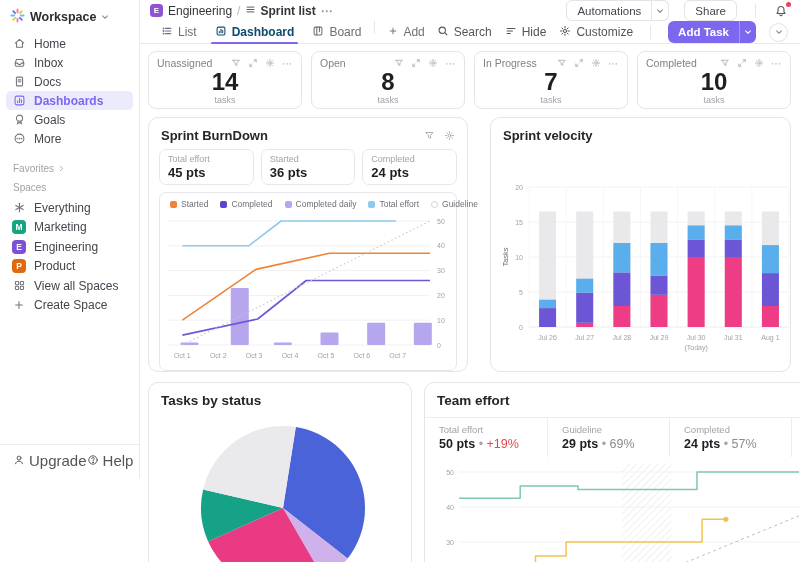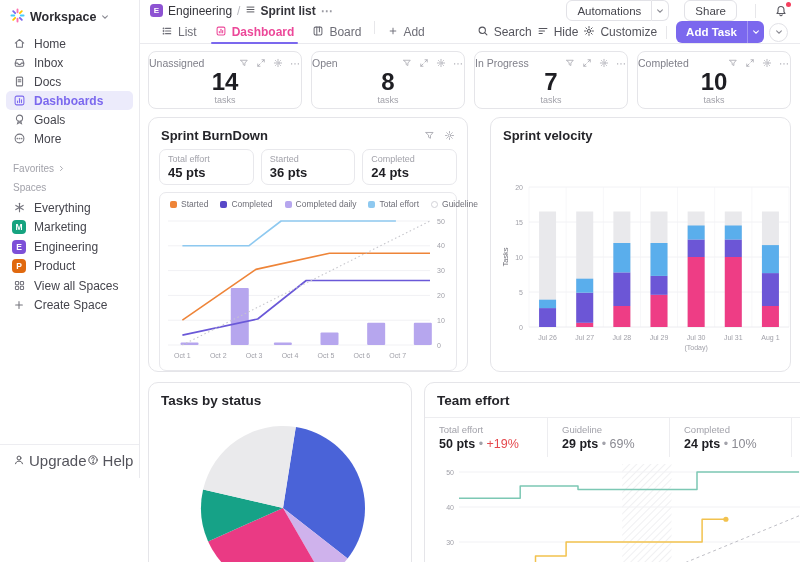--- a/index.html
+++ b/index.html
@@ -34,33 +34,33 @@
 .btn{display:flex;align-items:center;border:1px solid #e2e2e7;border-radius:6px;background:#fff;font-size:11.5px;color:#45454d;height:21px;padding:0 10px;cursor:pointer}
 .split{display:flex}
 .split .btn{border-radius:6px 0 0 6px}
 .btn-chev{border:1px solid #e2e2e7;border-left:none;border-radius:0 6px 6px 0;width:17px;height:21px;display:flex;align-items:center;justify-content:center;color:#8a8a92;cursor:pointer;background:#fff}
 .hdr-divider{width:1px;height:14px;background:#e7e7ea;margin:0 3px}
 .bell{position:relative;color:#5a5a62;cursor:pointer;display:flex}
 .bell .dot{position:absolute;top:-2px;right:-3px;width:5px;height:5px;border-radius:50%;background:#f43f5e}
 
 .tab-bar{display:flex;height:28px;padding:0 12px;border-bottom:1px solid #eaeaee}
 .tab{display:flex;align-items:center;gap:5px;font-size:12px;color:#6e6e77;padding:0 9px;height:100%;position:relative;cursor:pointer}
-.tab.active{color:#ec4899;font-weight:600}
+.tab.active{color:#0c4a6e;font-weight:600}
 .tab.active::after{content:"";position:absolute;left:5px;right:5px;bottom:-1px;height:2px;background:#7b68ee;border-radius:2px}
 .tab-divider{width:1px;height:13px;background:#e7e7ea;margin:0 4px}
-.tab-actions{margin-left:auto;display:flex;align-items:center;gap:5px}
+.tab-actions{margin-left:auto;display:flex;align-items:center;gap:13px}
 .action{display:flex;align-items:center;gap:5px;font-size:12px;color:#54545c;cursor:pointer}
 .addtask{display:flex;height:22px;border-radius:6px;overflow:hidden}
 .addtask .at-main{background:#7b68ee;color:#fff;font-size:11.5px;font-weight:600;display:flex;align-items:center;padding:0 10px;cursor:pointer}
 .addtask .at-chev{background:#7b68ee;border-left:1px solid rgba(255,255,255,.3);width:17px;display:flex;align-items:center;justify-content:center;color:#fff;cursor:pointer}
 .round-btn{width:19px;height:19px;border:1px solid #e2e2e7;border-radius:50%;display:flex;align-items:center;justify-content:center;color:#8a8a92;cursor:pointer;background:#fff}
 
 .content{flex:1;padding:7px 9px 0 8px;min-width:0}
 .cards-row{display:flex;gap:9px}
-.card{flex:1;border:1px solid #e5e5e9;border-radius:8px;height:58px;padding:5px 0 0;background:#fff}
+.card{flex:1;border:1px solid #e5e5e9;border-radius:8px;height:58px;padding:5px 8px 0;background:#fff}
 .card-head{display:flex;align-items:center;font-size:10.5px;color:#80808a}
 .card-icons{margin-left:auto;display:flex;gap:7px;color:#a8a8b0;align-items:center}
 .card-icons span{cursor:pointer;display:flex}
 .card-value{text-align:center;font-size:24px;font-weight:700;color:#1e1e23;line-height:1.1}
 .card-unit{text-align:center;font-size:9px;color:#a2a2aa}
 .row2{display:flex;gap:22px;margin-top:8px}
 .row3{display:flex;gap:12px;margin-top:10px}
 .panel{border:1px solid #e5e5e9;border-radius:10px;background:#fff}
 .panel-bd{width:320px;height:255px}
 .panel-vel{flex:1;min-width:0;height:255px}
@@ -721,21 +721,21 @@
             <div class="team-col">
               <div class="team-col-label">Total effort</div>
               <div class="team-col-line"><span>50 pts</span> <span class="sep">•</span> <span class="delta" style="color: rgb(229, 72, 77);">+19%</span></div>
             </div>
             <div class="team-col">
               <div class="team-col-label">Guideline</div>
               <div class="team-col-line"><span>29 pts</span> <span class="sep">•</span> <span class="delta" style="color: rgb(138, 138, 146);">69%</span></div>
             </div>
             <div class="team-col">
               <div class="team-col-label">Completed</div>
-              <div class="team-col-line"><span>24 pts</span> <span class="sep">•</span> <span class="delta" style="color: rgb(138, 138, 146);">10%</span></div>
+              <div class="team-col-line"><span>24 pts</span> <span class="sep">•</span> <span class="delta" style="color: rgb(138, 138, 146);">57%</span></div>
             </div>
             <div class="team-col">
               
               
             </div>
           </div>
           <div id="team-chart"><svg width="380" height="110" viewBox="0 0 380 110">
                 <defs>
                   <pattern id="hatch" width="5" height="5" patternUnits="userSpaceOnUse" patternTransform="rotate(45)">
                     <line x1="0" y1="0" x2="0" y2="5" stroke="#e6e6ea" stroke-width="1.2"></line>

